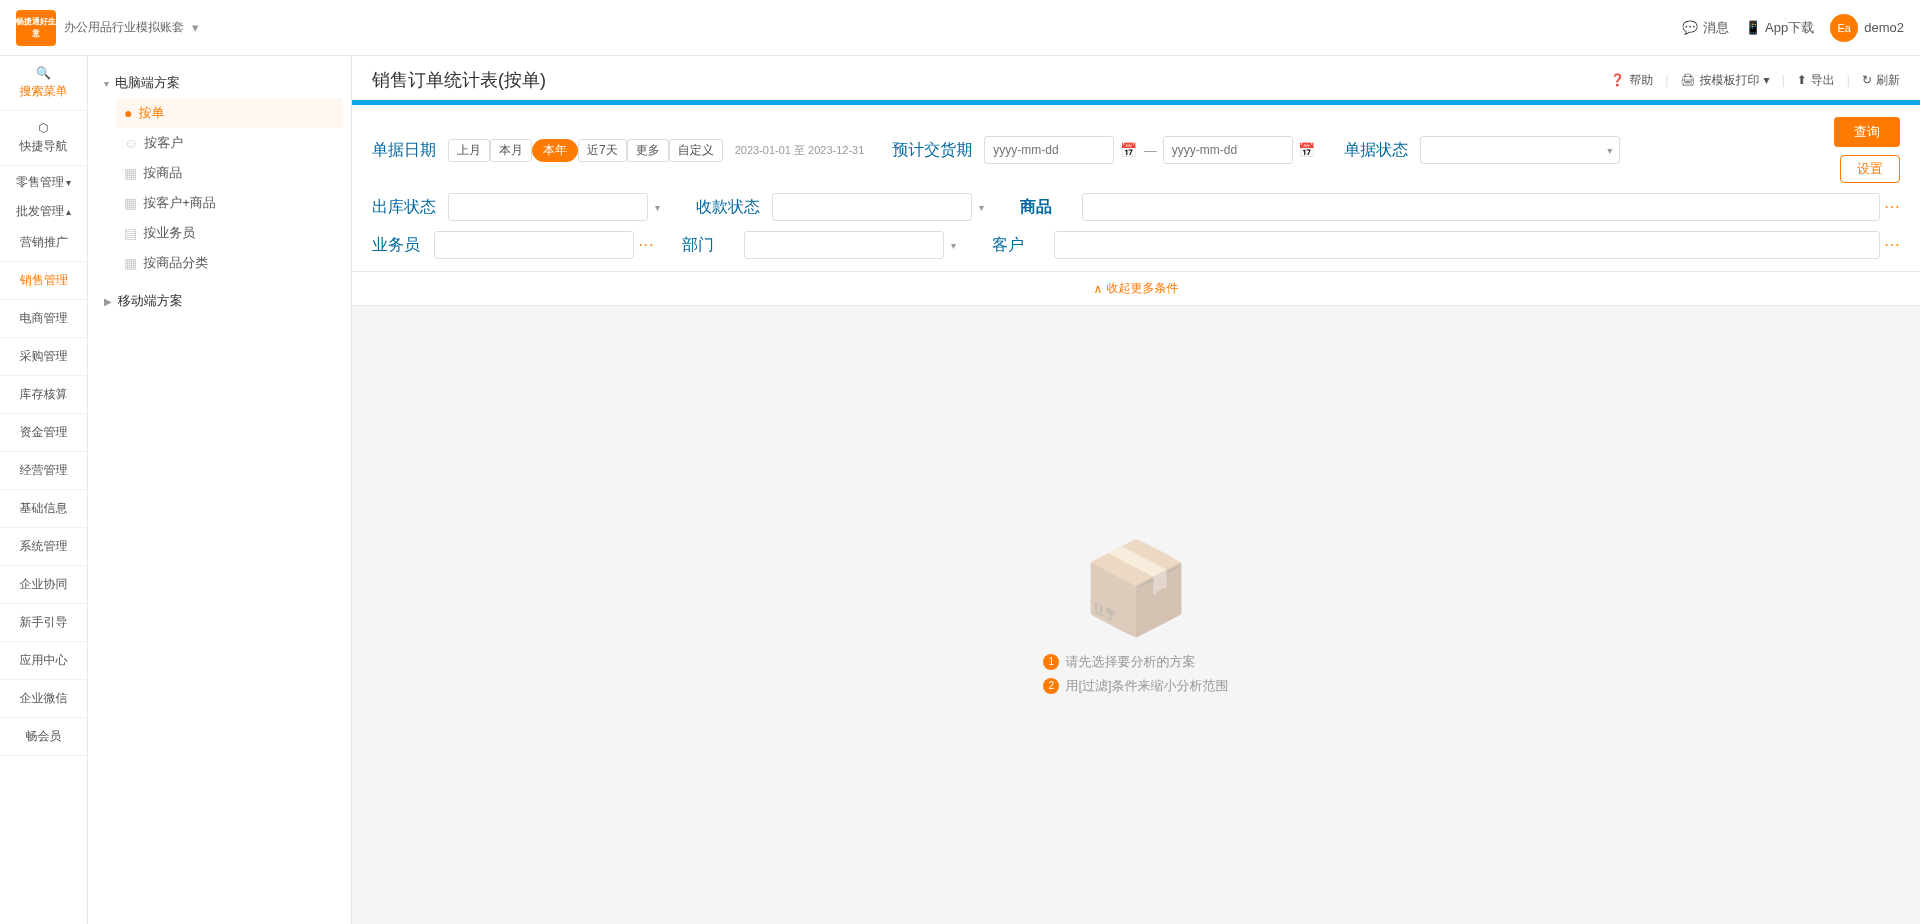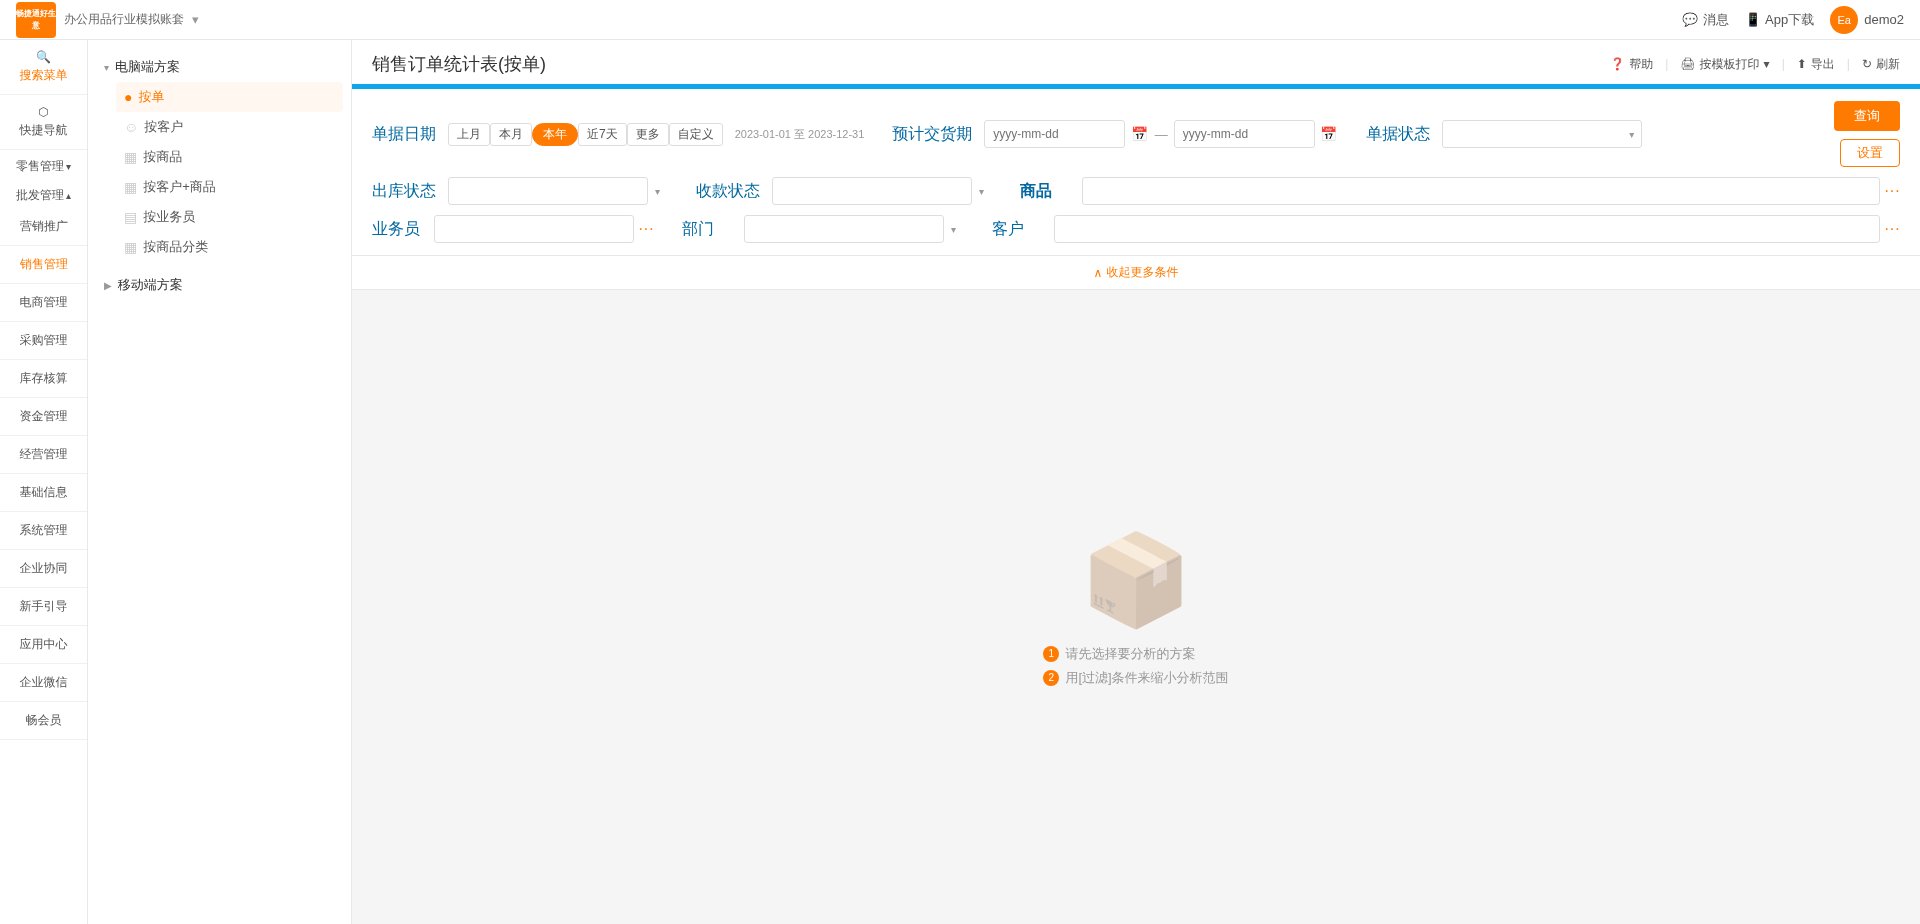--- a/index.html
+++ b/index.html
@@ -1,19 +1,19 @@
 <!DOCTYPE html>
 <html><head>
   <meta charset="utf-8">
   <style>
     * { box-sizing: border-box; margin: 0; padding: 0; }
     body { font-family: 'Microsoft YaHei', Arial, sans-serif; font-size: 13px; background: #f5f5f5; color: #333; height: 924px; overflow: hidden; display: flex; flex-direction: column; }
 
     
-    .top-bar { height: 40px; background: #fff; display: flex; align-items: center; justify-content: space-between; padding: 0 16px; border-bottom: 1px solid #e8e8e8; flex-shrink: 0; }
+    .top-bar { height: 56px; background: #fff; display: flex; align-items: center; justify-content: space-between; padding: 0 16px; border-bottom: 1px solid #e8e8e8; flex-shrink: 0; }
     .top-bar-left { display: flex; align-items: center; gap: 8px; }
     .logo-box { width: 40px; height: 36px; background: #ff7a00; border-radius: 4px; display: flex; align-items: center; justify-content: center; color: white; font-size: 10px; text-align: center; line-height: 1.2; font-weight: bold; }
     .app-title { font-size: 12px; color: #666; text-align: center; }
     .top-bar-right { display: flex; align-items: center; gap: 16px; font-size: 13px; color: #555; }
     .top-bar-right .icon-label { display: flex; align-items: center; gap: 4px; cursor: pointer; }
     .user-avatar { width: 28px; height: 28px; border-radius: 50%; background: #ff7a00; display: flex; align-items: center; justify-content: center; color: white; font-size: 11px; }
 
     
     .main-layout { display: flex; flex: 1; overflow: hidden; }
 
@@ -73,21 +73,21 @@
     .filter-date-group { display: flex; align-items: flex-start; }
     .date-btn { padding: 2px 8px; border: 1px solid #ddd; border-radius: 3px; cursor: pointer; font-size: 12px; color: #555; background: #fff; }
     .date-btn.active { background: #ff7a00; color: white; border-color: #ff7a00; border-radius: 12px; padding: 2px 10px; }
     .date-range-text { font-size: 11px; color: #999; }
     .filter-input { flex: 1; min-width: 120px; max-width: 200px; height: 28px; border: 1px solid #ddd; border-radius: 3px; padding: 0 8px; font-size: 12px; color: #333; outline: none; }
     .filter-select { flex: 1; min-width: 120px; max-width: 200px; height: 28px; border: 1px solid #ddd; border-radius: 3px; padding: 0 8px; font-size: 12px; color: #333; outline: none; background: #fff; cursor: pointer; appearance: none; }
     .filter-select-wrapper { position: relative; flex: 1; min-width: 120px; max-width: 220px; }
     .filter-select-wrapper select { width: 100%; }
     .filter-select-wrapper::after { content: '▾'; position: absolute; right: 8px; top: 50%; transform: translateY(-50%); font-size: 10px; color: #999; pointer-events: none; }
     .filter-date-input-group { display: flex; align-items: center; gap: 6px; }
-    .date-input { width: 141px; height: 28px; border: 1px solid #ddd; border-radius: 3px; padding: 0 8px; font-size: 12px; color: #bbb; outline: none; }
+    .date-input { width: 130px; height: 28px; border: 1px solid #ddd; border-radius: 3px; padding: 0 8px; font-size: 12px; color: #bbb; outline: none; }
     .date-icon { color: #ff7a00; cursor: pointer; font-size: 14px; }
     .filter-dots { color: #ff7a00; cursor: pointer; font-size: 16px; line-height: 1; }
 
     .query-btn { padding: 6px 20px; background: #ff7a00; color: white; border: none; border-radius: 4px; cursor: pointer; font-size: 13px; font-weight: 500; }
     .set-btn { padding: 4px 16px; background: #fff; color: #ff7a00; border: 1px solid #ff7a00; border-radius: 4px; cursor: pointer; font-size: 13px; margin-top: 4px; }
     .btn-group-right { display: flex; flex-direction: column; align-items: flex-end; gap: 4px; margin-left: auto; }
 
     .collapse-bar { background: #fff; padding: 8px 20px; display: flex; justify-content: center; border-bottom: 1px solid #e8e8e8; cursor: pointer; }
     .collapse-bar-inner { display: flex; align-items: center; gap: 4px; color: #ff7a00; font-size: 12px; }
 

